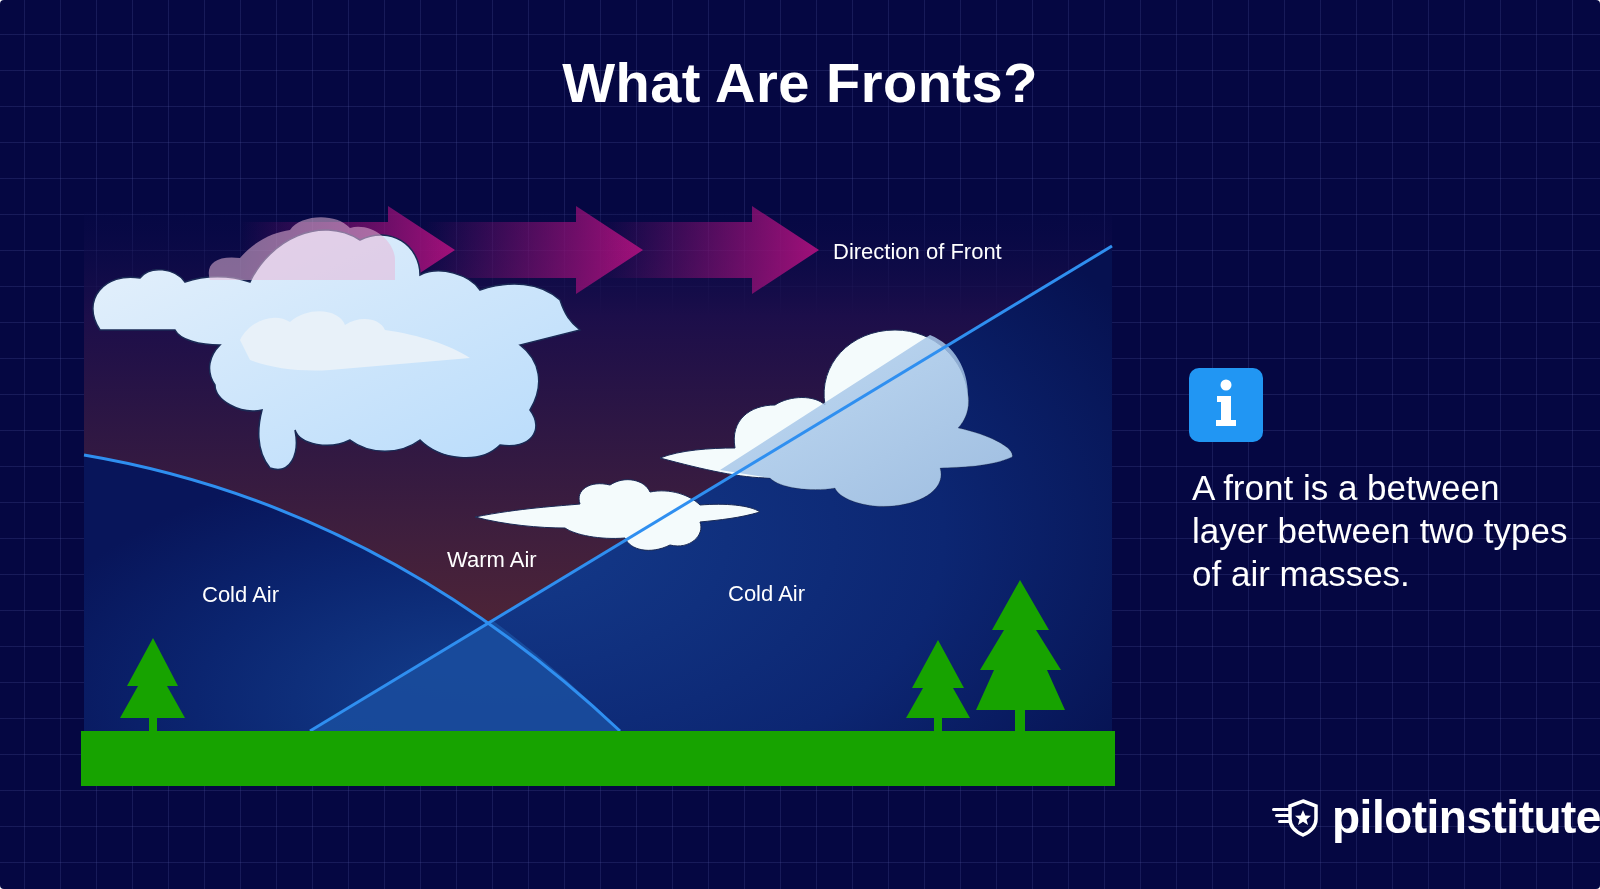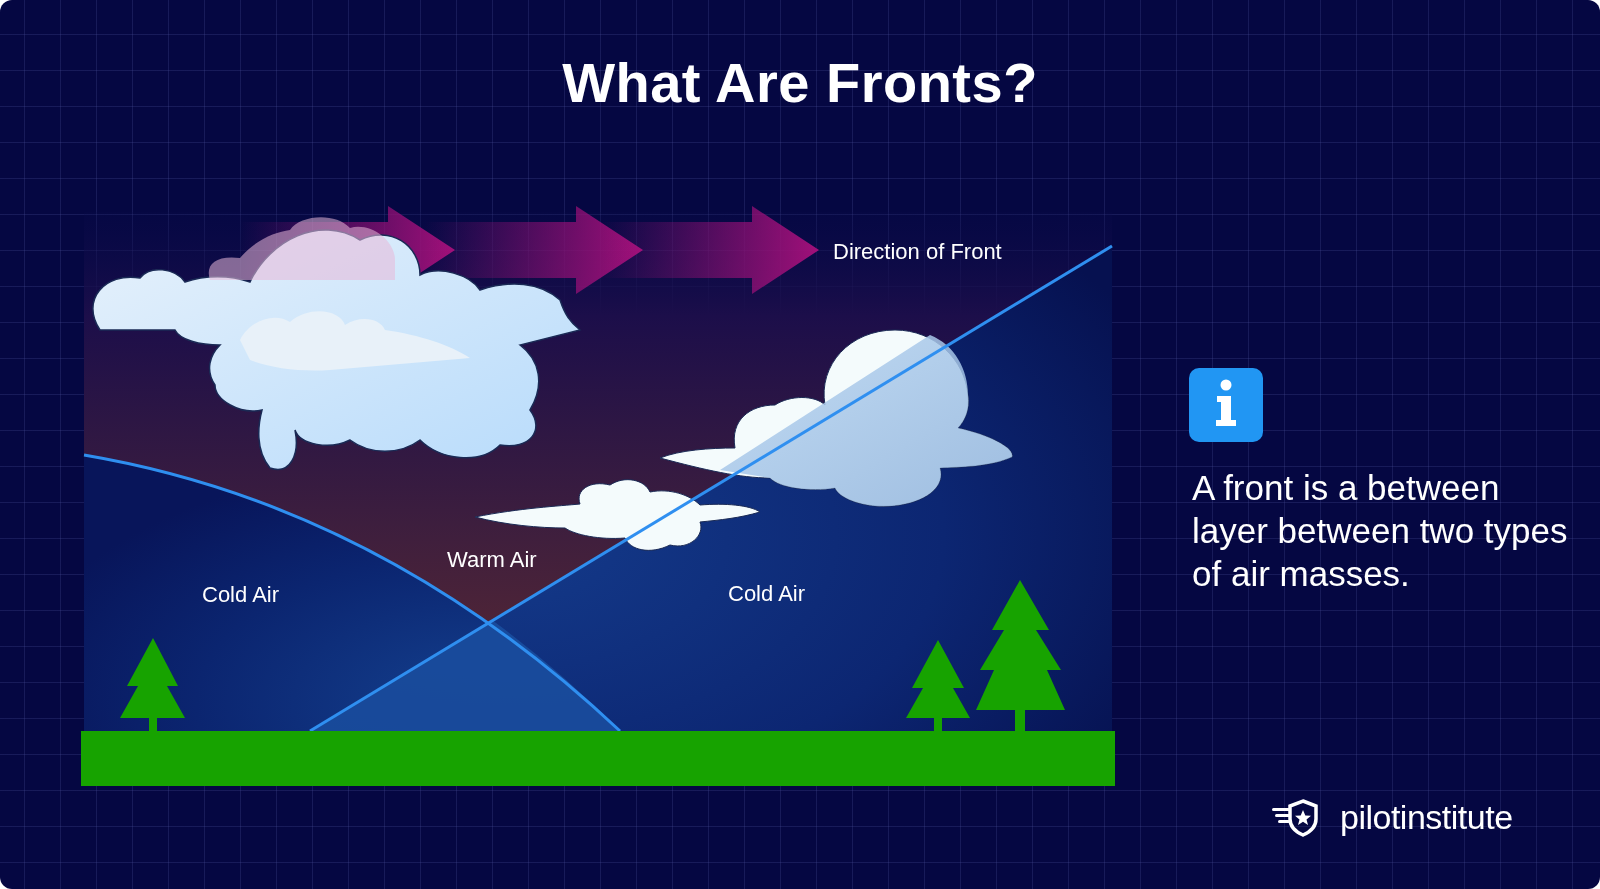--- a/index.html
+++ b/index.html
@@ -1,19 +1,19 @@
 <!DOCTYPE html>
 <html><head>
 <meta charset="utf-8">
 <style>
   html, body { margin:0; padding:0; background:#ffffff; }
   body { width:1600px; height:889px; overflow:hidden; position:relative; font-family:"Liberation Sans", sans-serif; }
   .card {
     position:absolute; left:0; top:0; width:1600px; height:889px;
-    border-radius:12px; overflow:hidden;
+    border-radius:4px; overflow:hidden;
     background-color:#050742;
     background-image:
       linear-gradient(to right, rgba(90,100,170,0.22) 1px, transparent 1px),
       linear-gradient(to bottom, rgba(90,100,170,0.22) 1px, transparent 1px);
     background-size:36px 36px;
     background-position:24px 34px;
   }
   .title {
     position:absolute; left:0; top:50px; width:1600px; text-align:center;
     color:#ffffff; font-weight:bold; font-size:56px; letter-spacing:0.5px;
@@ -24,21 +24,21 @@
     position:absolute; left:1189px; top:368px; width:74px; height:74px;
     border-radius:10px; background:#2196f3;
   }
   .info-text {
     position:absolute; left:1192px; top:466px; width:380px;
     color:#ffffff; font-size:35px; line-height:43px; font-weight:normal;
   }
   .brand {
     position:absolute; left:1270px; top:797px; height:40px; display:flex; align-items:center;
   }
-  .brand-name { color:#ffffff; font-weight:normal; font-size:34px; letter-spacing:-0.5px; margin-left:20px; }
+  .brand-name { color:#ffffff; font-weight:bold; font-size:46px; letter-spacing:-0.5px; margin-left:12px; }
 </style>
 </head>
 <body>
 
 <div class="card">
 
   <div class="title">What Are Fronts?</div>
 
   <svg class="diagram" viewBox="0 0 1600 889" width="1600" height="889">
     <defs>

